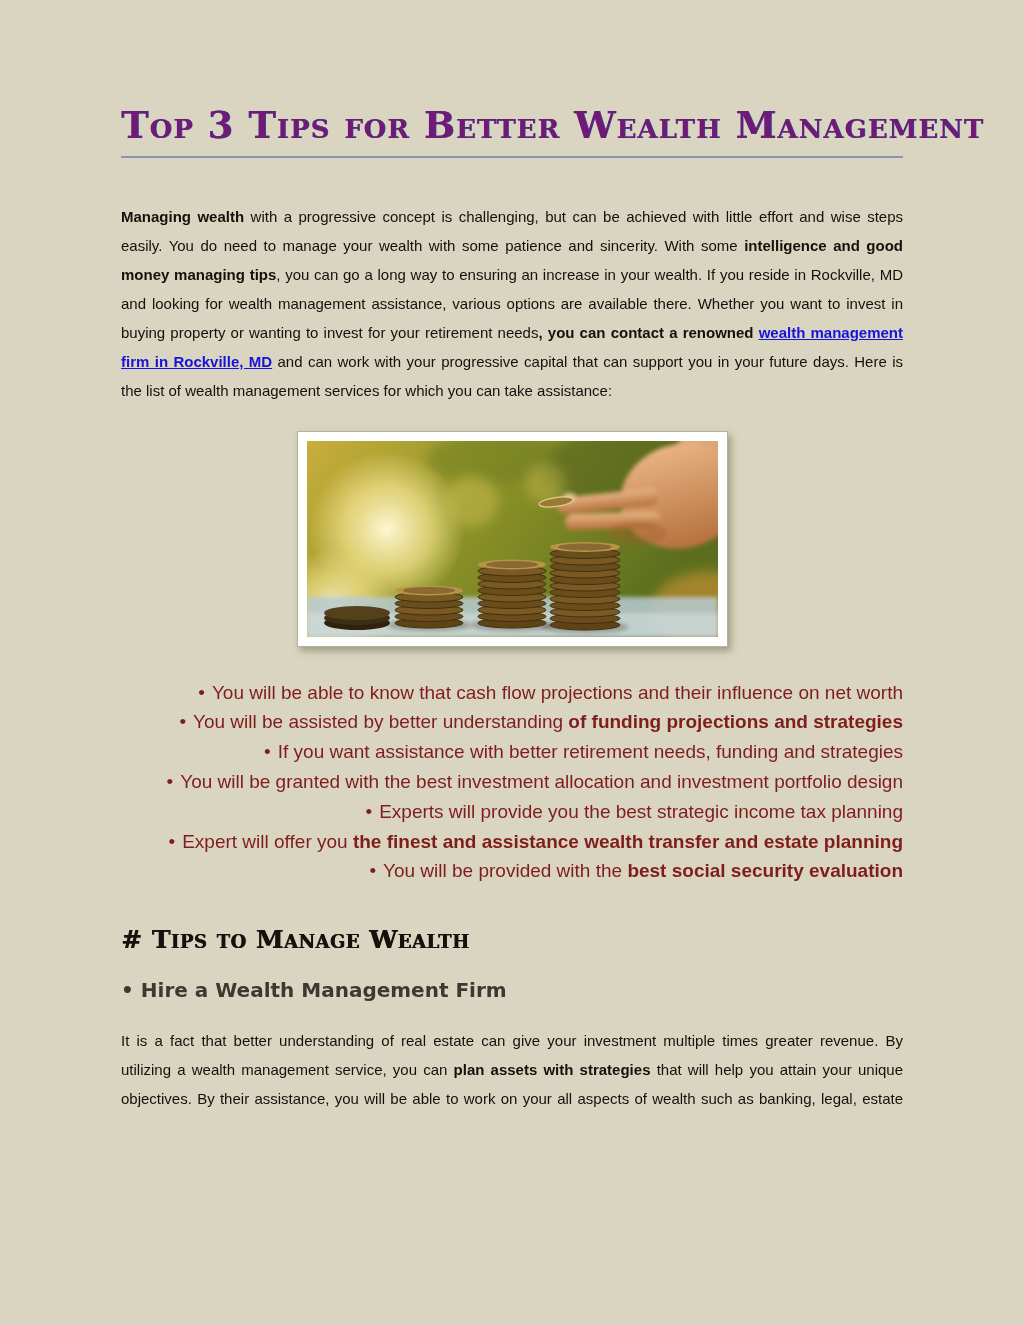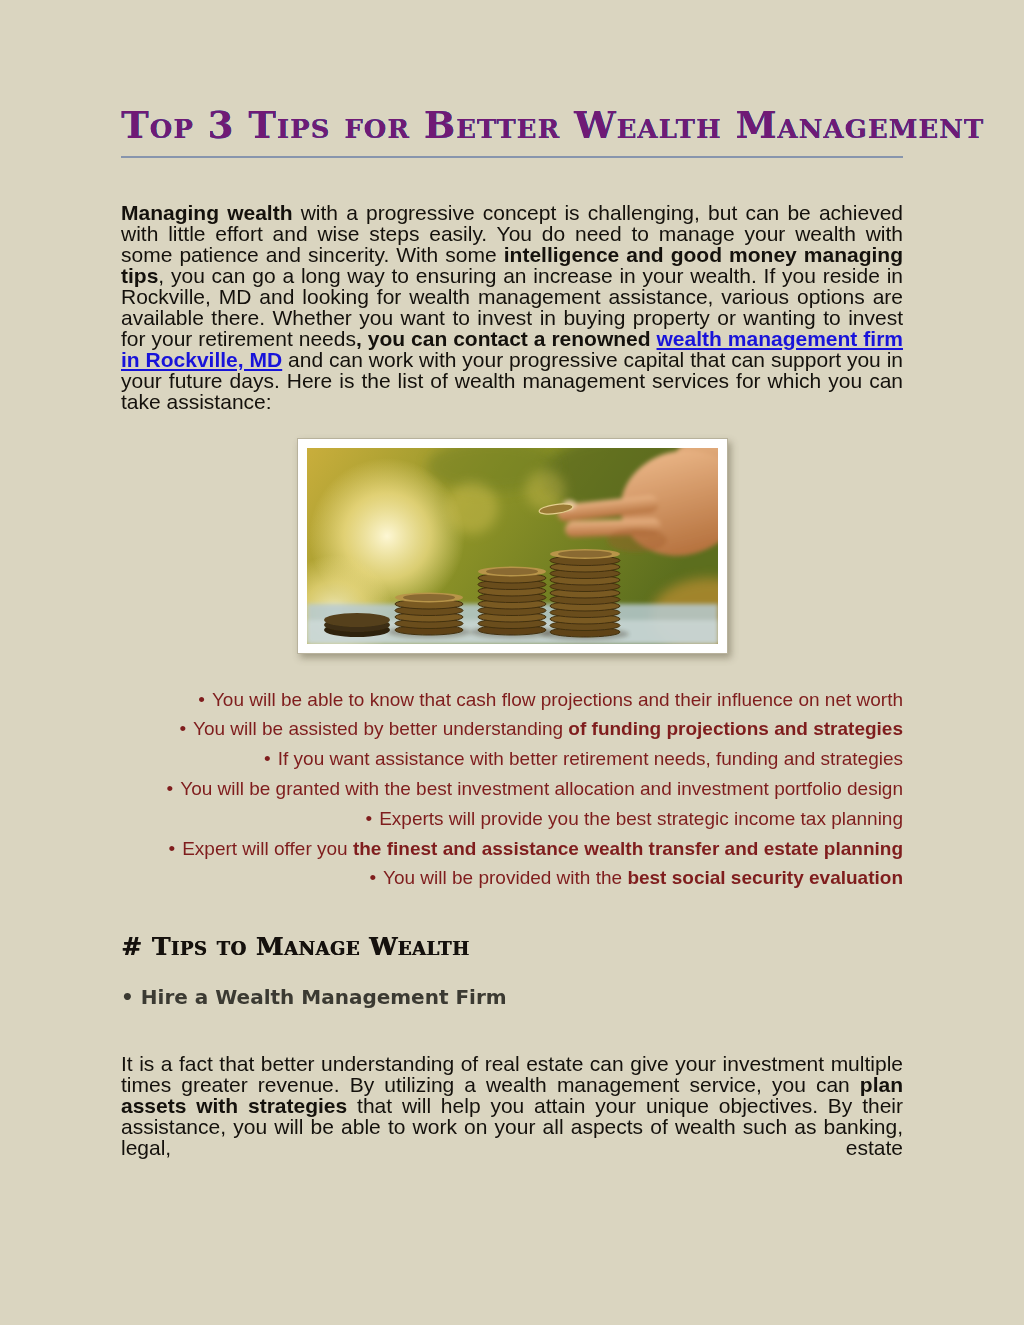--- a/index.html
+++ b/index.html
@@ -30,27 +30,27 @@
     text-shadow: 0.5px 0 0 #1a6ab0;
     white-space: nowrap;
   }
   .title-rule {
     margin-top: 9px;
     border: none;
     border-top: 2px solid #8795ad;
     width: 100%;
   }
   .para {
-    font-size: 21px;
-    line-height: 21px;
+    font-size: 15px;
+    line-height: 29px;
     text-align: justify;
     color: #14110c;
   }
   .para-intro { margin-top: 44px; }
-  .para-closing { margin-top: 44px; text-align-last: justify; }
+  .para-closing { margin-top: 24px; text-align-last: justify; }
   .b { font-weight: bold; }
   .lnk {
     color: #1813da;
     font-weight: bold;
     text-decoration: underline;
   }
   .photo-frame {
     width: 431px;
     margin: 26px auto 0 auto;
     background: #ffffff;

